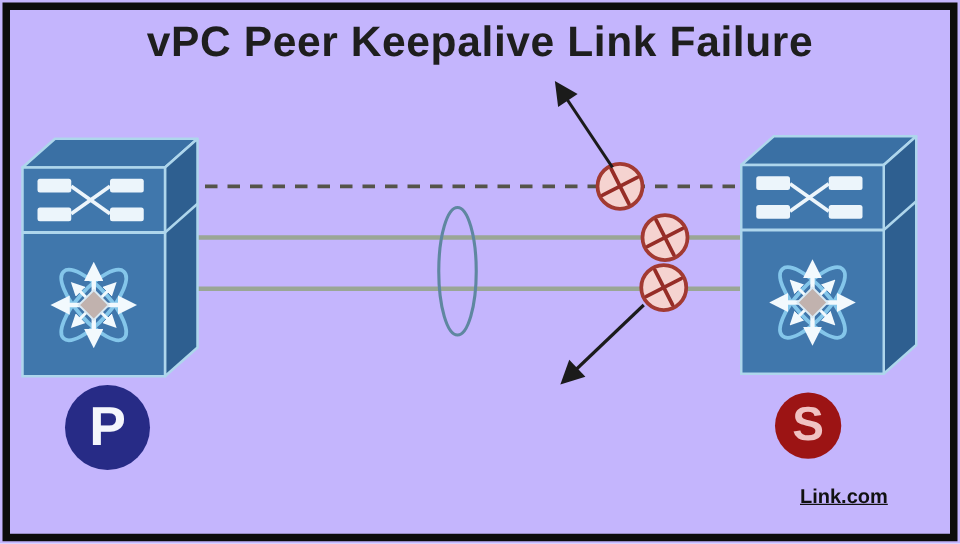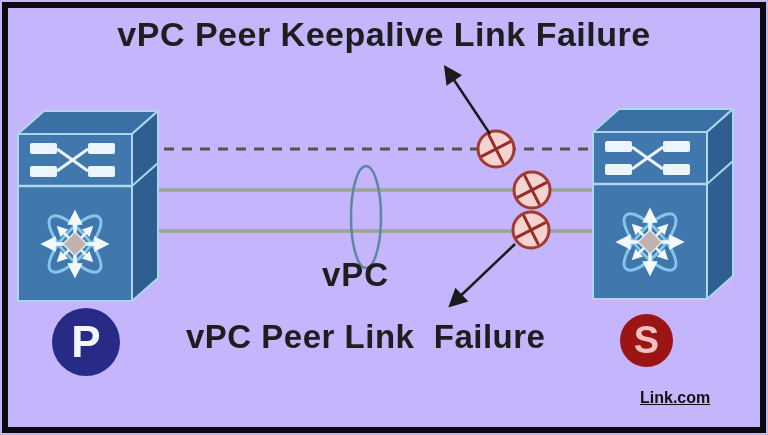--- a/index.html
+++ b/index.html
@@ -129,22 +129,20 @@
 
     <use href="#failmark" transform="translate(496,149)"></use>
     <use href="#failmark" transform="translate(532,190)"></use>
     <use href="#failmark" transform="translate(531,230)"></use>
 
     <line x1="490" y1="134" x2="446" y2="68" stroke="#1b1b1b" stroke-width="2.5" marker-end="url(#ah-black)"></line>
     <line x1="515" y1="244" x2="451" y2="305" stroke="#1b1b1b" stroke-width="2.5" marker-end="url(#ah-black)"></line>
   </svg>
 
   <div class="lbl lbl-title">vPC Peer Keepalive Link Failure</div>
-  <div class="lbl lbl-vpc">vPC</div>
-  <div class="lbl lbl-peerlink">vPC Peer Link  Failure</div>
   <div class="lbl lbl-source">Link.com</div>
 
   <div class="badge badge-p">
     <span>P</span>
   </div>
   <div class="badge badge-s">
     <span>S</span>
   </div>
 
   <div class="border-overlay"></div>

